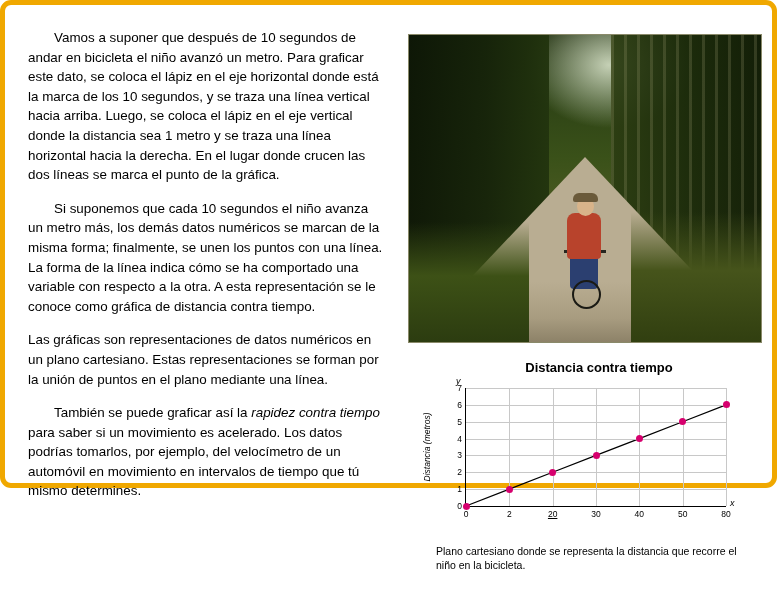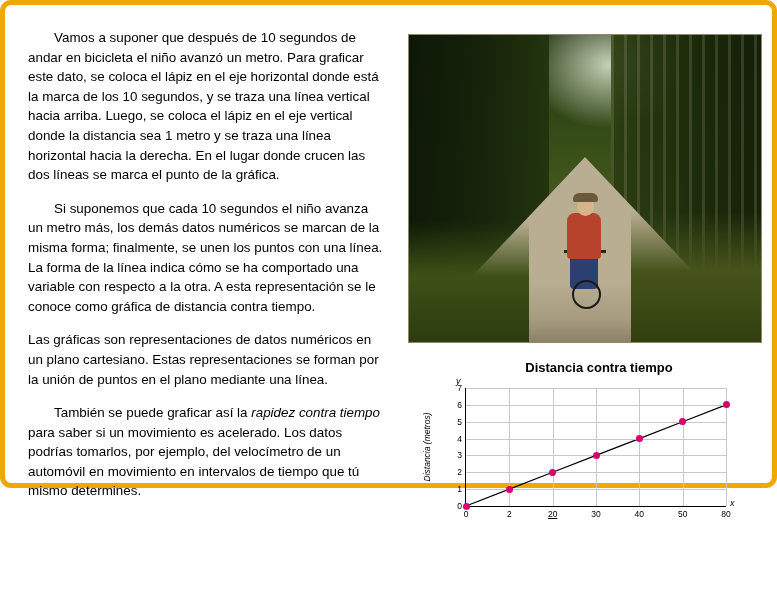--- a/index.html
+++ b/index.html
@@ -376,16 +376,17 @@
             <div class="xtick" style="left: 260px;">80</div>
             <div class="pt" style="left: 0px; top: 118px; background: rgb(214, 0, 110);"></div>
             <div class="pt" style="left: 43.3333px; top: 101.143px; background: rgb(214, 0, 110);"></div>
             <div class="pt" style="left: 86.6667px; top: 84.2857px; background: rgb(214, 0, 110);"></div>
             <div class="pt" style="left: 130px; top: 67.4286px; background: rgb(214, 0, 110);"></div>
             <div class="pt" style="left: 173.333px; top: 50.5714px; background: rgb(214, 0, 110);"></div>
             <div class="pt" style="left: 216.667px; top: 33.7143px; background: rgb(214, 0, 110);"></div>
             <div class="pt" style="left: 260px; top: 16.8571px; background: rgb(214, 0, 110);"></div>
           </div>
       </div>
+      <div id="chart-caption">Plano cartesiano donde se representa la distancia que recorre el niño en la bicicleta.</div>
     </div>
 
   </div>
 </div>
 
 </body></html>

